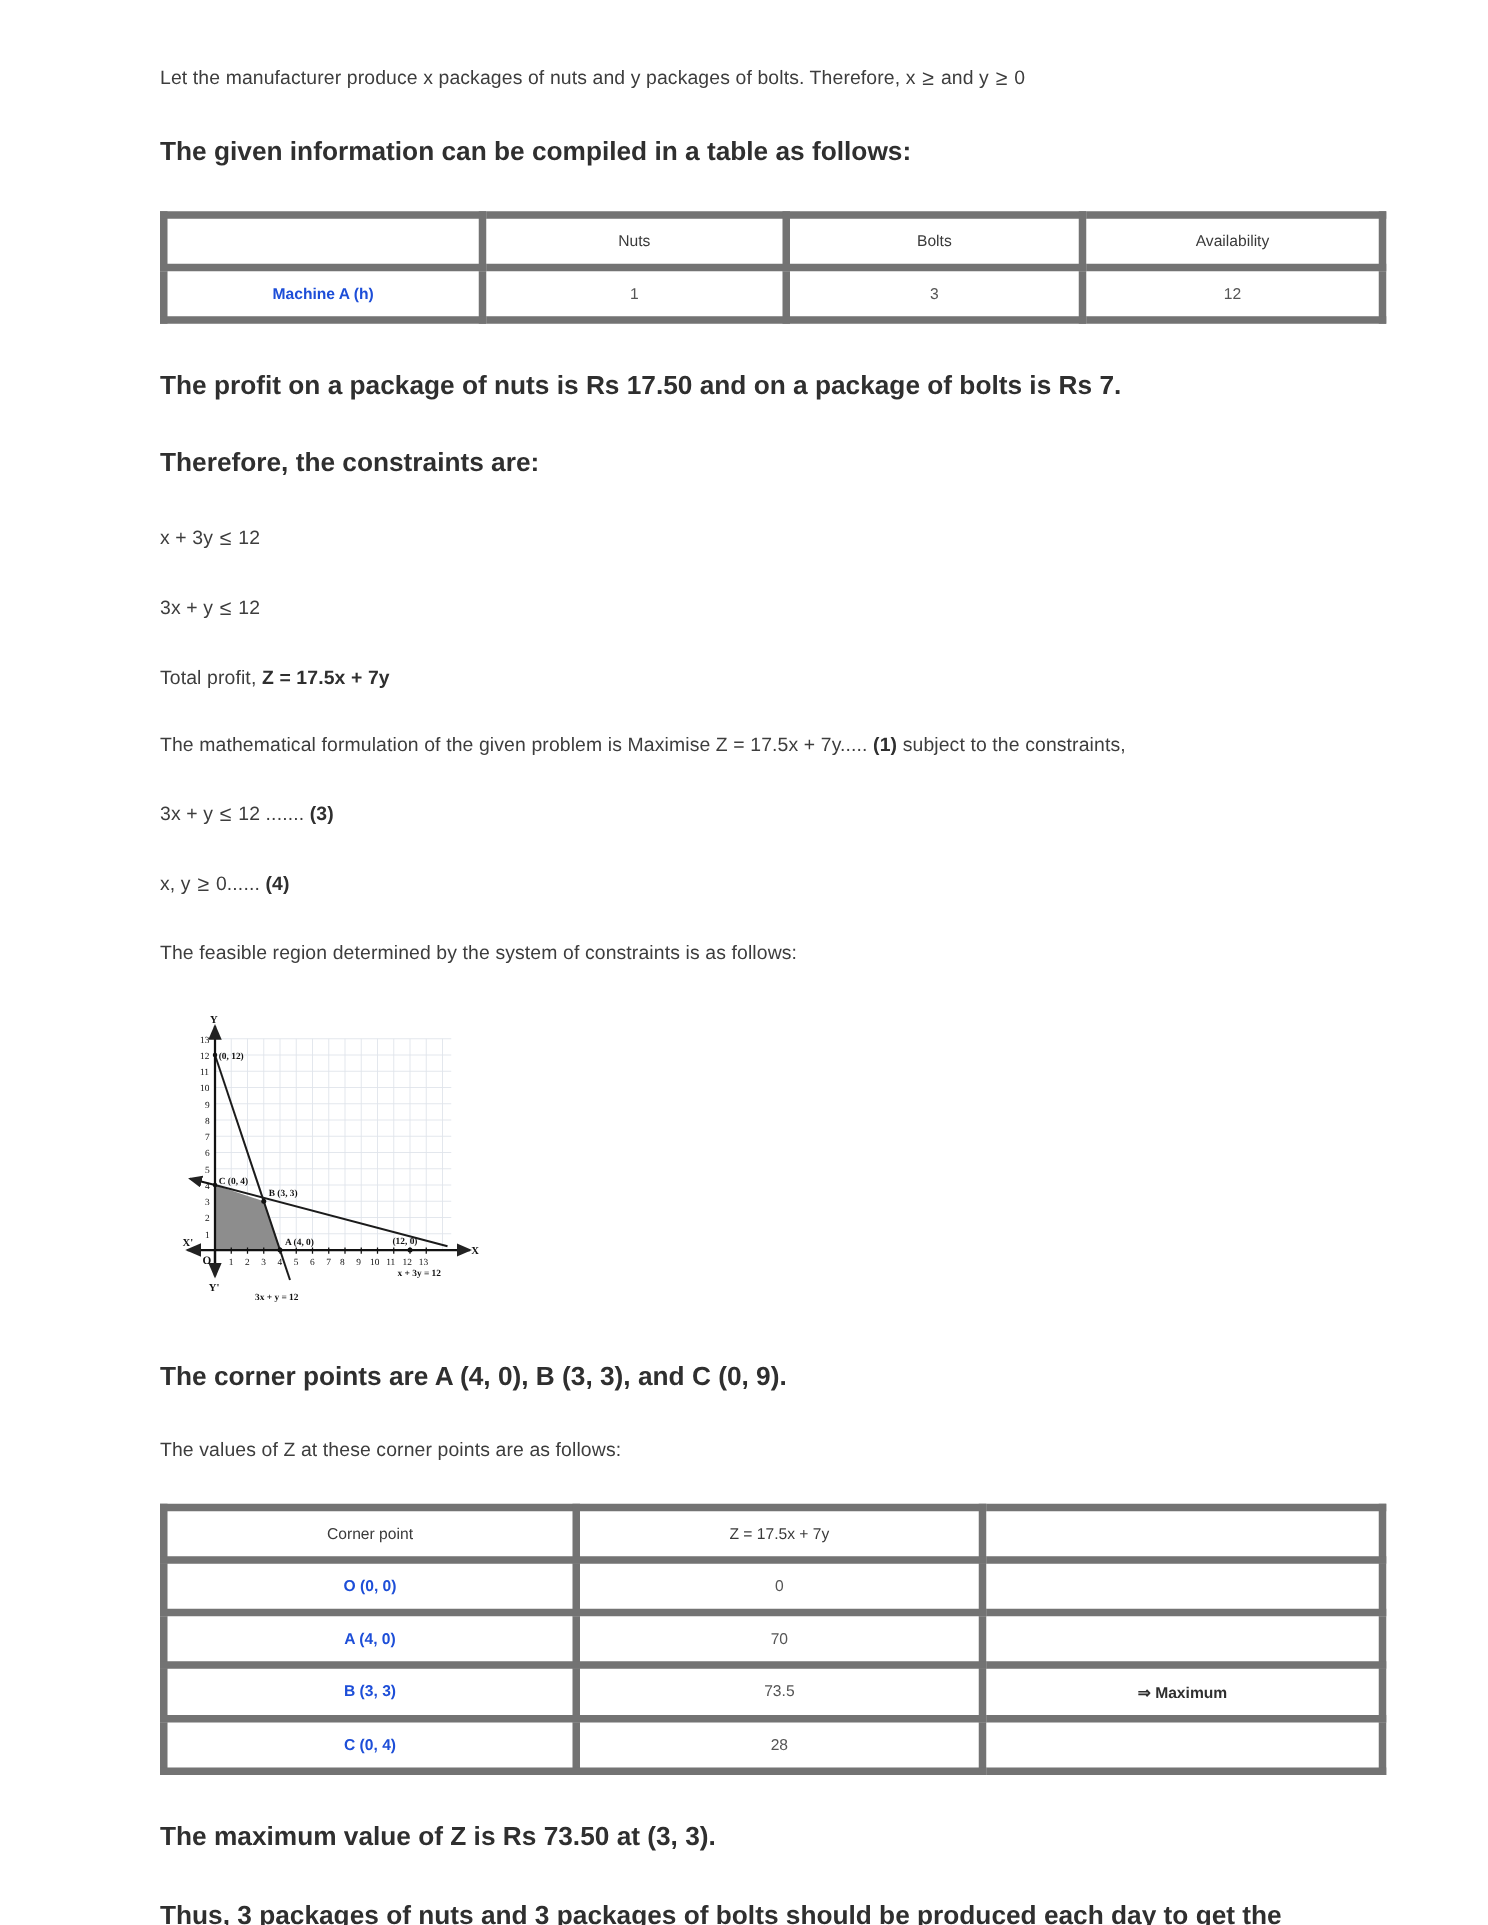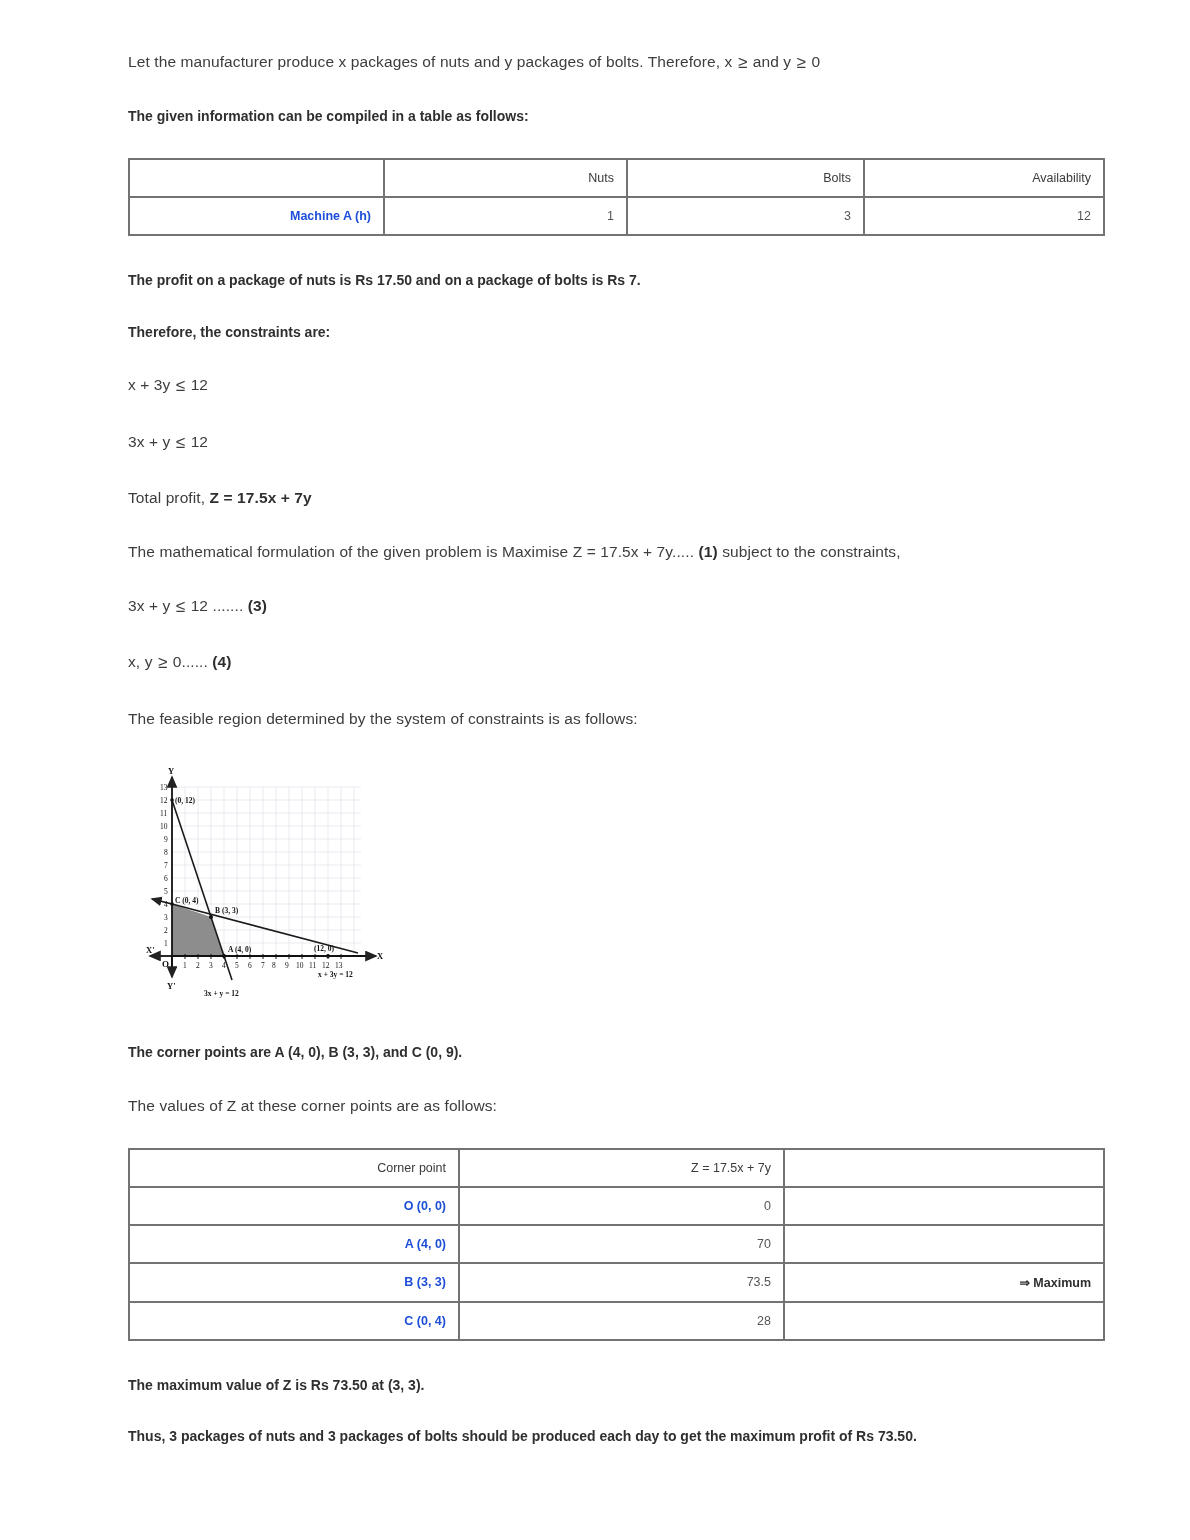--- a/index.html
+++ b/index.html
@@ -22,40 +22,40 @@
   }
   p.body-text {
     font-size: 15.5px;
     line-height: 1.55;
     margin: 0 0 30px 0;
     color: #3d3d3d;
     letter-spacing: 0.1px;
   }
   .bold { font-weight: bold; color: #2f2f2f; }
   p.bold-line {
-    font-size: 14px;
+    font-size: 21px;
     font-weight: bold;
     color: #2f2f2f;
     margin: 0 0 30px 0;
     line-height: 1.55;
   }
   .ge, .le { font-size: 17px; vertical-align: -1px; padding: 0 1px; }
 
   
   table.doc-table {
     border-collapse: collapse;
     width: 975px;
     margin: 0 0 34px 0;
     font-size: 12.5px;
     table-layout: fixed;
   }
   table.doc-table td, table.doc-table th {
-    border: 2px solid #737373;
+    border: 6px solid #737373;
     padding: 11px 12px;
-    text-align: right;
+    text-align: center;
     vertical-align: middle;
     color: #555;
     font-weight: normal;
   }
   table.doc-table th { color: #3a3a3a; font-weight: normal; }
   table.doc-table td.rowhead, table.doc-table td.strong {
     font-weight: bold;
     color: #1d4ed8;
   }
   table.t1 col.c1 { width: 255px; }

